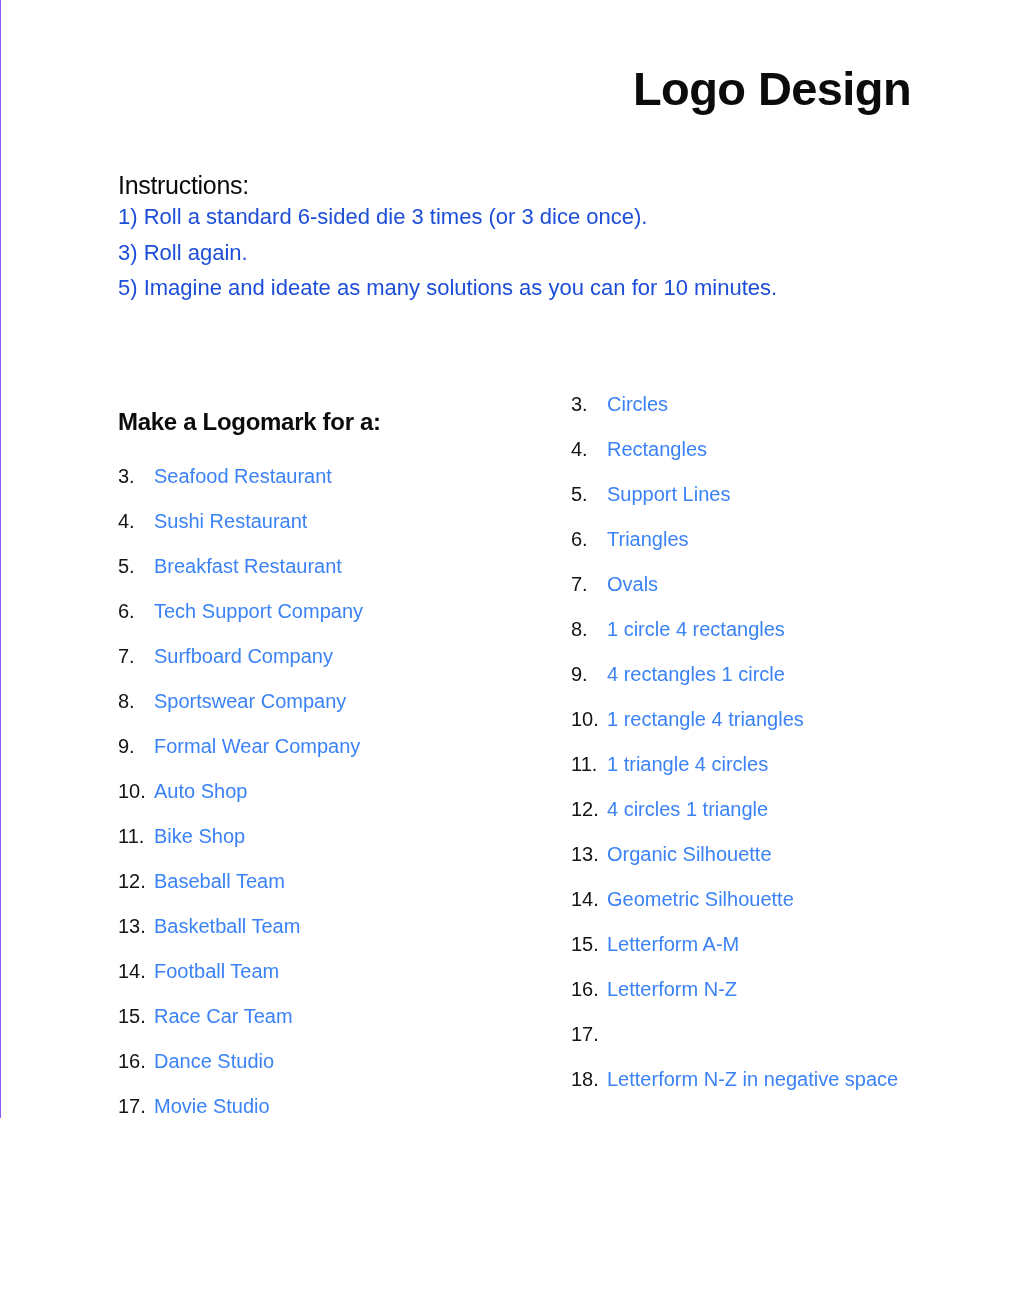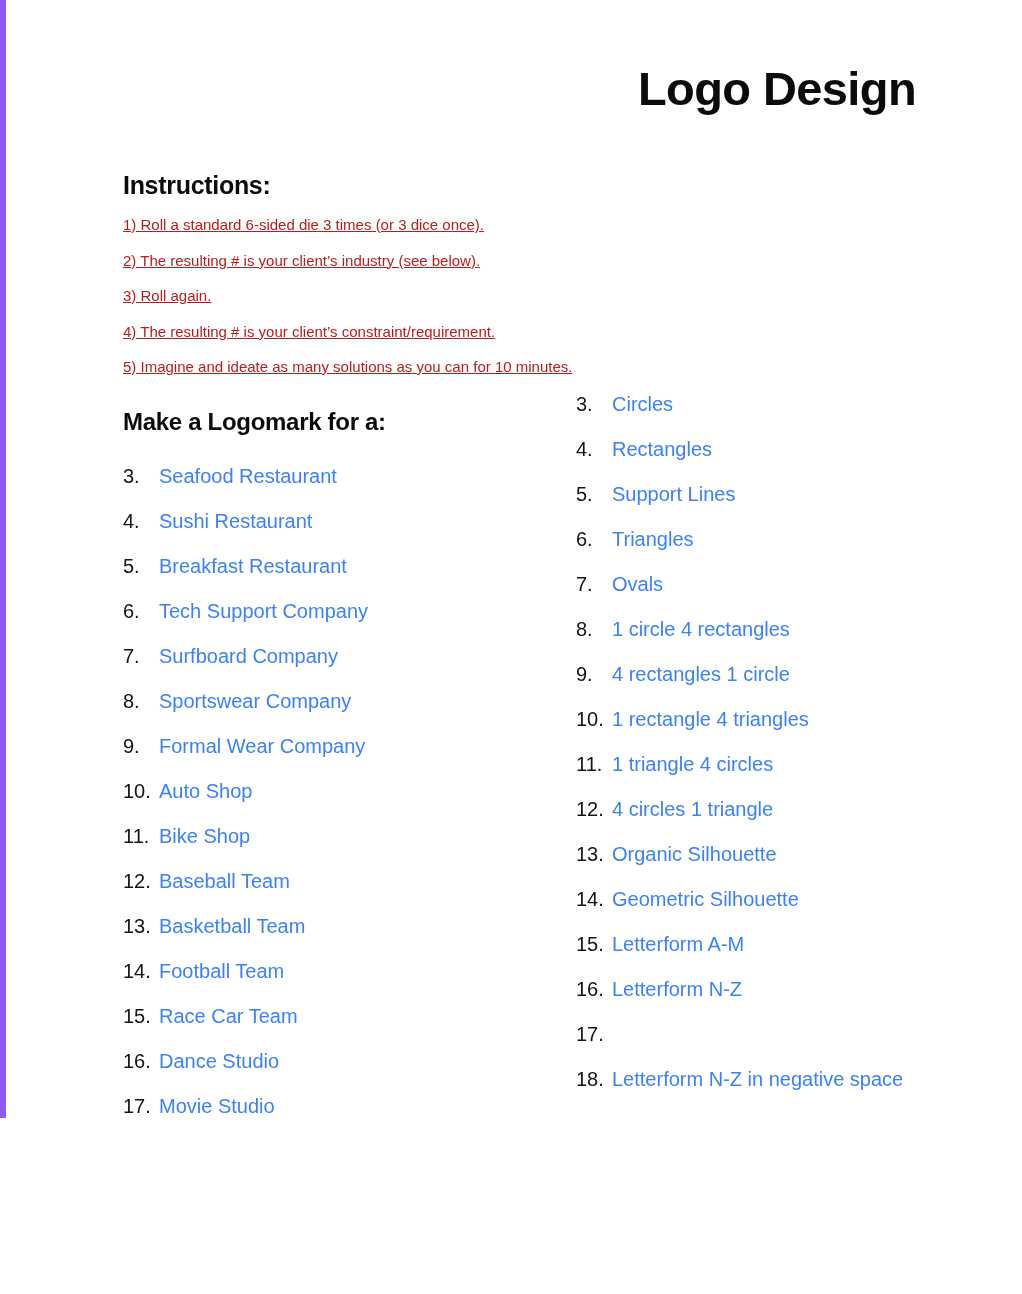--- a/index.html
+++ b/index.html
@@ -10,21 +10,21 @@
   body {
     font-family: "Liberation Sans", sans-serif;
     -webkit-font-smoothing: antialiased;
   }
   .page {
     position: relative;
     width: 1022px;
     height: 1118px;
     background: #ffffff;
     overflow: hidden;
-    border-left: 6px solid #8b5cf6;
+    border-left: 1px solid #8b5cf6;
     box-sizing: border-box;
   }
 
   
   .title-block {
     position: absolute;
     left: 0;
     top: 62px;
     width: 910px;
     text-align: right;
@@ -41,34 +41,33 @@
   }
 
   
   .instructions {
     position: absolute;
     left: 117px;
     top: 170px;
     width: 820px;
   }
   .instructions-heading {
-    font-weight: 700;
+    font-weight: 400;
     font-size: 25px;
     line-height: 30px;
     letter-spacing: -0.3px;
     color: #0b0b0b;
-    margin: 0 0 14px 0;
+    margin: 0 0 6px 0;
   }
   .instruction-line {
-    font-size: 15px;
+    font-size: 22px;
     line-height: 22px;
-    color: #b91c1c;
+    color: #1d4ed8;
     margin: 0 0 13.5px 0;
     white-space: nowrap;
-    text-decoration: underline;
   }
 
   
   .columns {
     position: absolute;
     left: 117px;
     top: 392px;
     width: 860px;
   }
   .col {
@@ -128,23 +127,21 @@
 
 <div class="page">
 
   <div class="title-block">
     <span class="title-line">Logo Design</span>
   </div>
 
   <div class="instructions">
     <div class="instructions-heading">Instructions:</div>
     <p class="instruction-line">1) Roll a standard 6-sided die 3 times (or 3 dice once).</p>
-    <p class="instruction-line">2) The resulting # is your client’s industry (see below).</p>
     <p class="instruction-line">3) Roll again.</p>
-    <p class="instruction-line">4) The resulting # is your client’s constraint/requirement.</p>
     <p class="instruction-line">5) Imagine and ideate as many solutions as you can for 10 minutes.</p>
   </div>
 
   <div class="columns">
 
     <div class="col col-left">
       <div class="col-heading">Make a Logomark for a:</div>
       <ul class="num-list">
         <li>
             <span class="num">3.</span>

